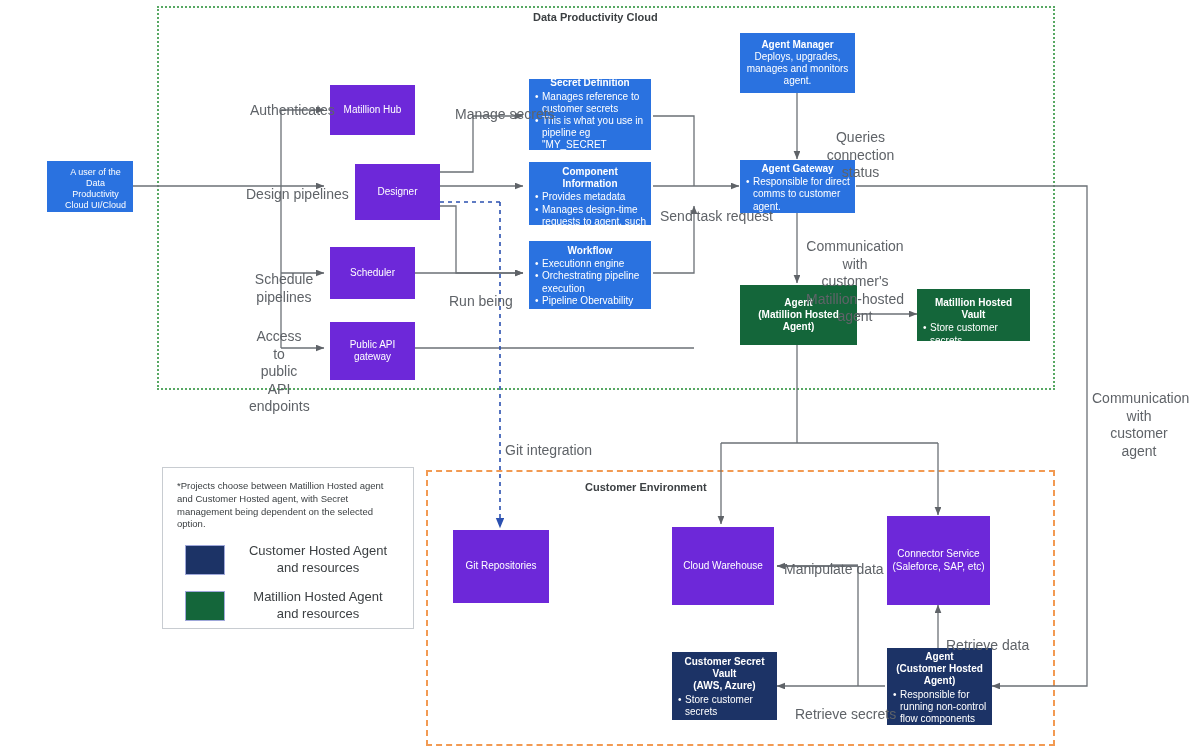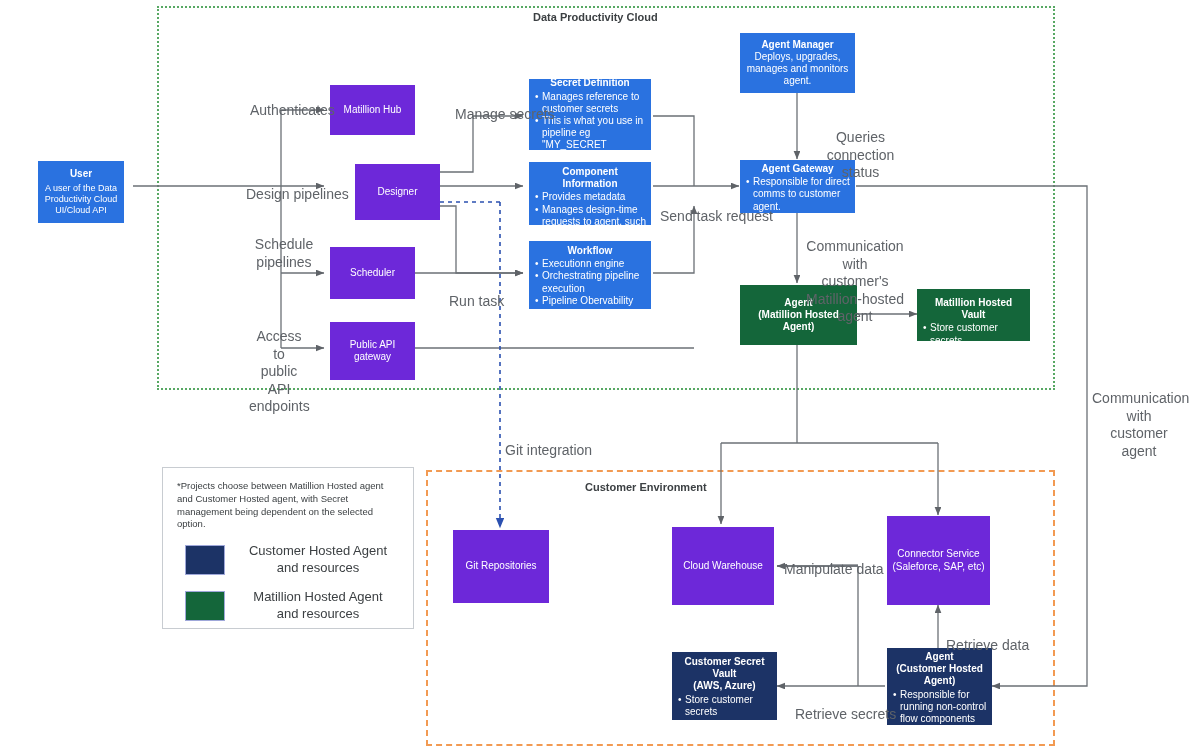--- a/index.html
+++ b/index.html
@@ -192,21 +192,21 @@
 
       <path d="M938,648 L938,605" marker-end="url(#ah)"></path>
     </g>
 
     <g stroke="#2b50b0" stroke-width="1.6" fill="none" stroke-dasharray="4,4">
       <path d="M500,202 L500,528" marker-end="url(#ahb)"></path>
       <path d="M500,202 L418,202" marker-end="url(#ahb)"></path>
     </g>
   </svg>
 
-  <div class="node n-blue center-all" style="left:38px; top:161px; width:86px; height:62px;">
+  <div class="node n-blue center-all" style="left:47px; top:161px; width:86px; height:51px;padding-left:16px;">
     <span class="ttl">User</span>
     <div style="text-align:center; font-size:9px; line-height:1.2; margin-top:3px;">A user of the  Data Productivity Cloud UI/Cloud API</div>
   </div>
 
   <div class="node n-gray center-all" style="left:330px; top:85px; width:85px; height:50px; justify-content:center;">
     <span class="ttl">Matillion Hub</span>
   </div>
 
   <div class="node n-gray center-all" style="left:330px; top:164px; width:85px; height:56px;margin-left:25px;">
     <span class="ttl">Designer</span>
@@ -293,27 +293,27 @@
   <div class="node n-navy wrapli" style="left:887px; top:648px; width:105px; height:77px; justify-content:flex-start; padding-top:3px;">
     <span class="ttl" style="white-space:pre-line;">Agent
 (Customer Hosted Agent)</span>
     <ul>
       <li>Responsible for running non-control flow components</li>
     </ul>
   </div>
 
   <div class="edge-label" style="left:250px; top:89px;">Authenticates</div>
   <div class="edge-label" style="left:246px; top:173px;">Design pipelines</div>
-  <div class="edge-label ctr" style="left:253px; top:223px; width:62px;">Schedule
+  <div class="edge-label ctr" style="left:253px; top:258px; width:62px;">Schedule
 pipelines</div>
   <div class="edge-label ctr" style="left:249px; top:315px; width:60px;">Access to
 public API
 endpoints</div>
   <div class="edge-label" style="left:455px; top:93px;">Manage secrets</div>
-  <div class="edge-label" style="left:449px; top:280px;">Run task</div>
+  <div class="edge-label" style="left:449px; top:280px;">Run being</div>
   <div class="edge-label" style="left:660px; top:195px;">Send task request</div>
   <div class="edge-label ctr" style="left:803px; top:116px; width:115px;">Queries connection
 status</div>
   <div class="edge-label ctr" style="left:800px; top:225px; width:110px;">Communication with
 customer's
 Matillion-hosted
 agent</div>
   <div class="edge-label ctr" style="left:1092px; top:377px; width:94px;">Communication with
 customer agent</div>
   <div class="edge-label" style="left:505px; top:429px;">Git integration</div>

